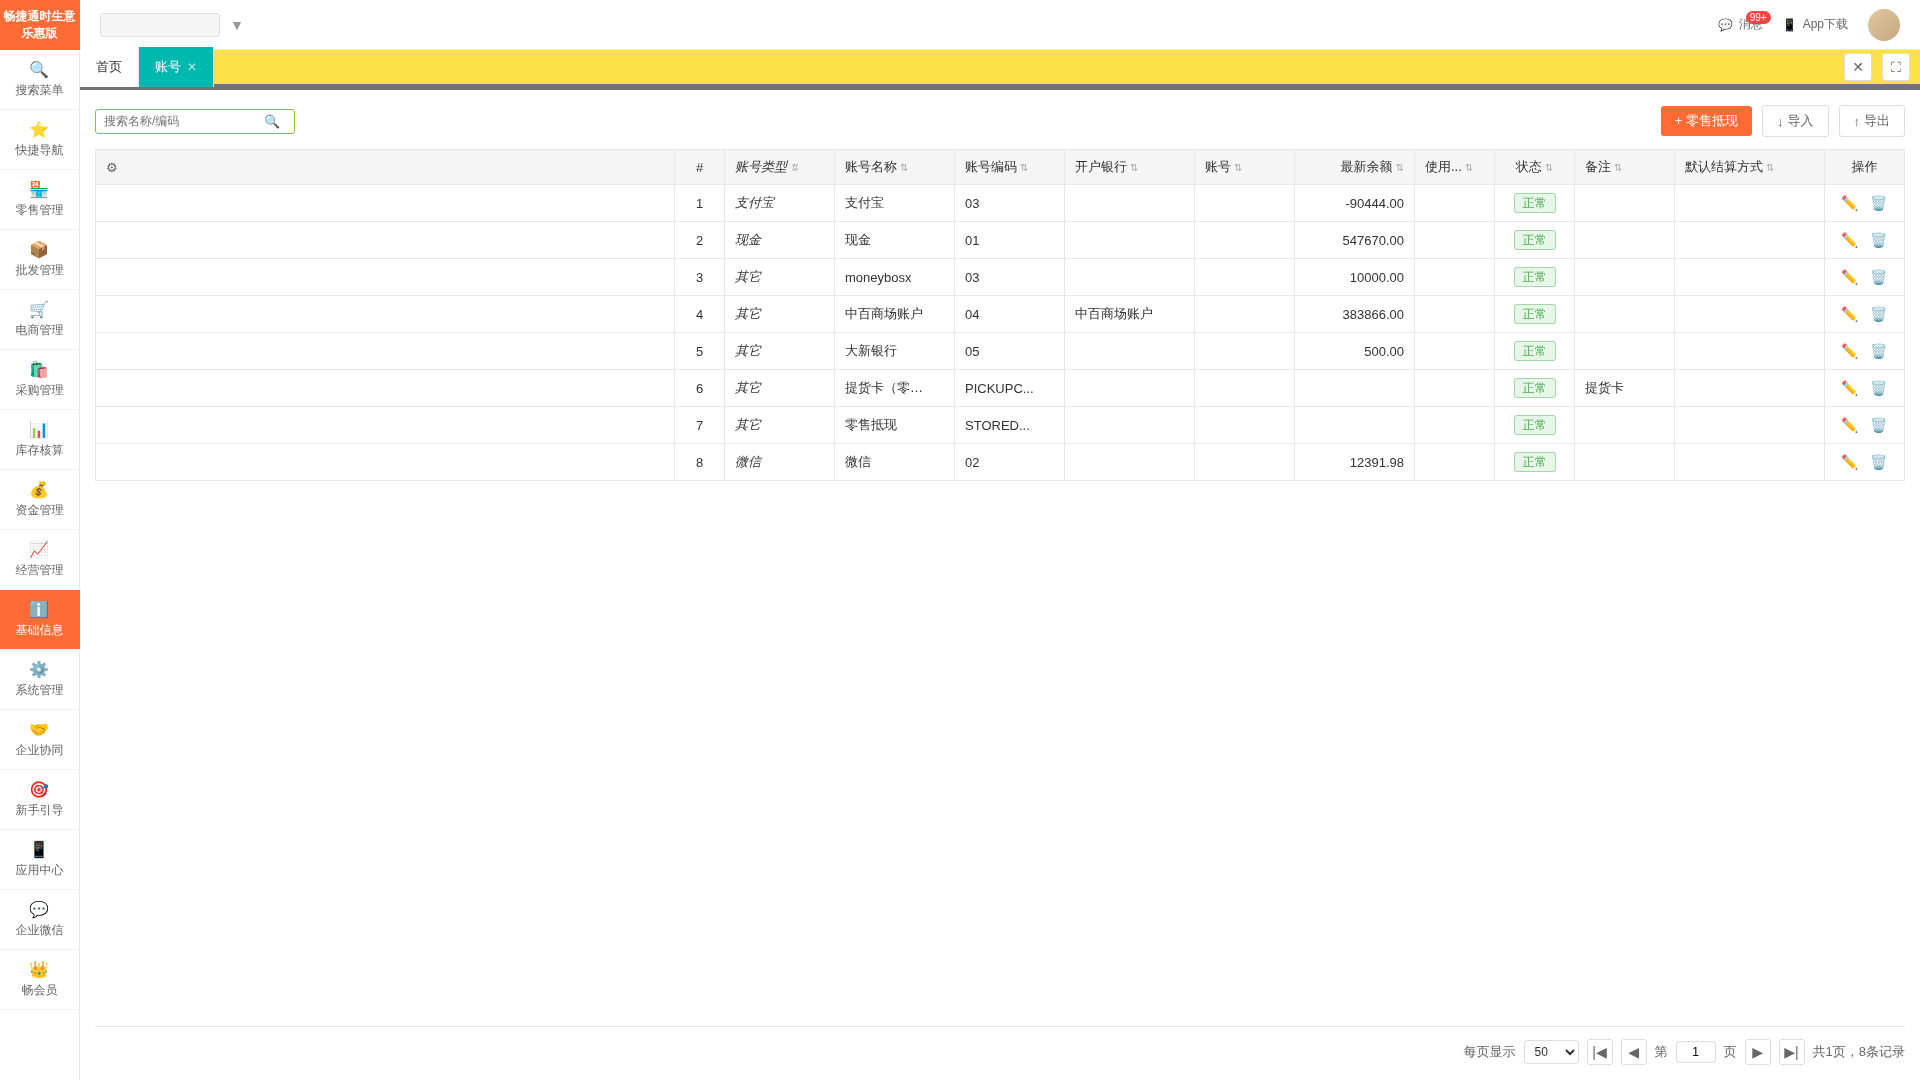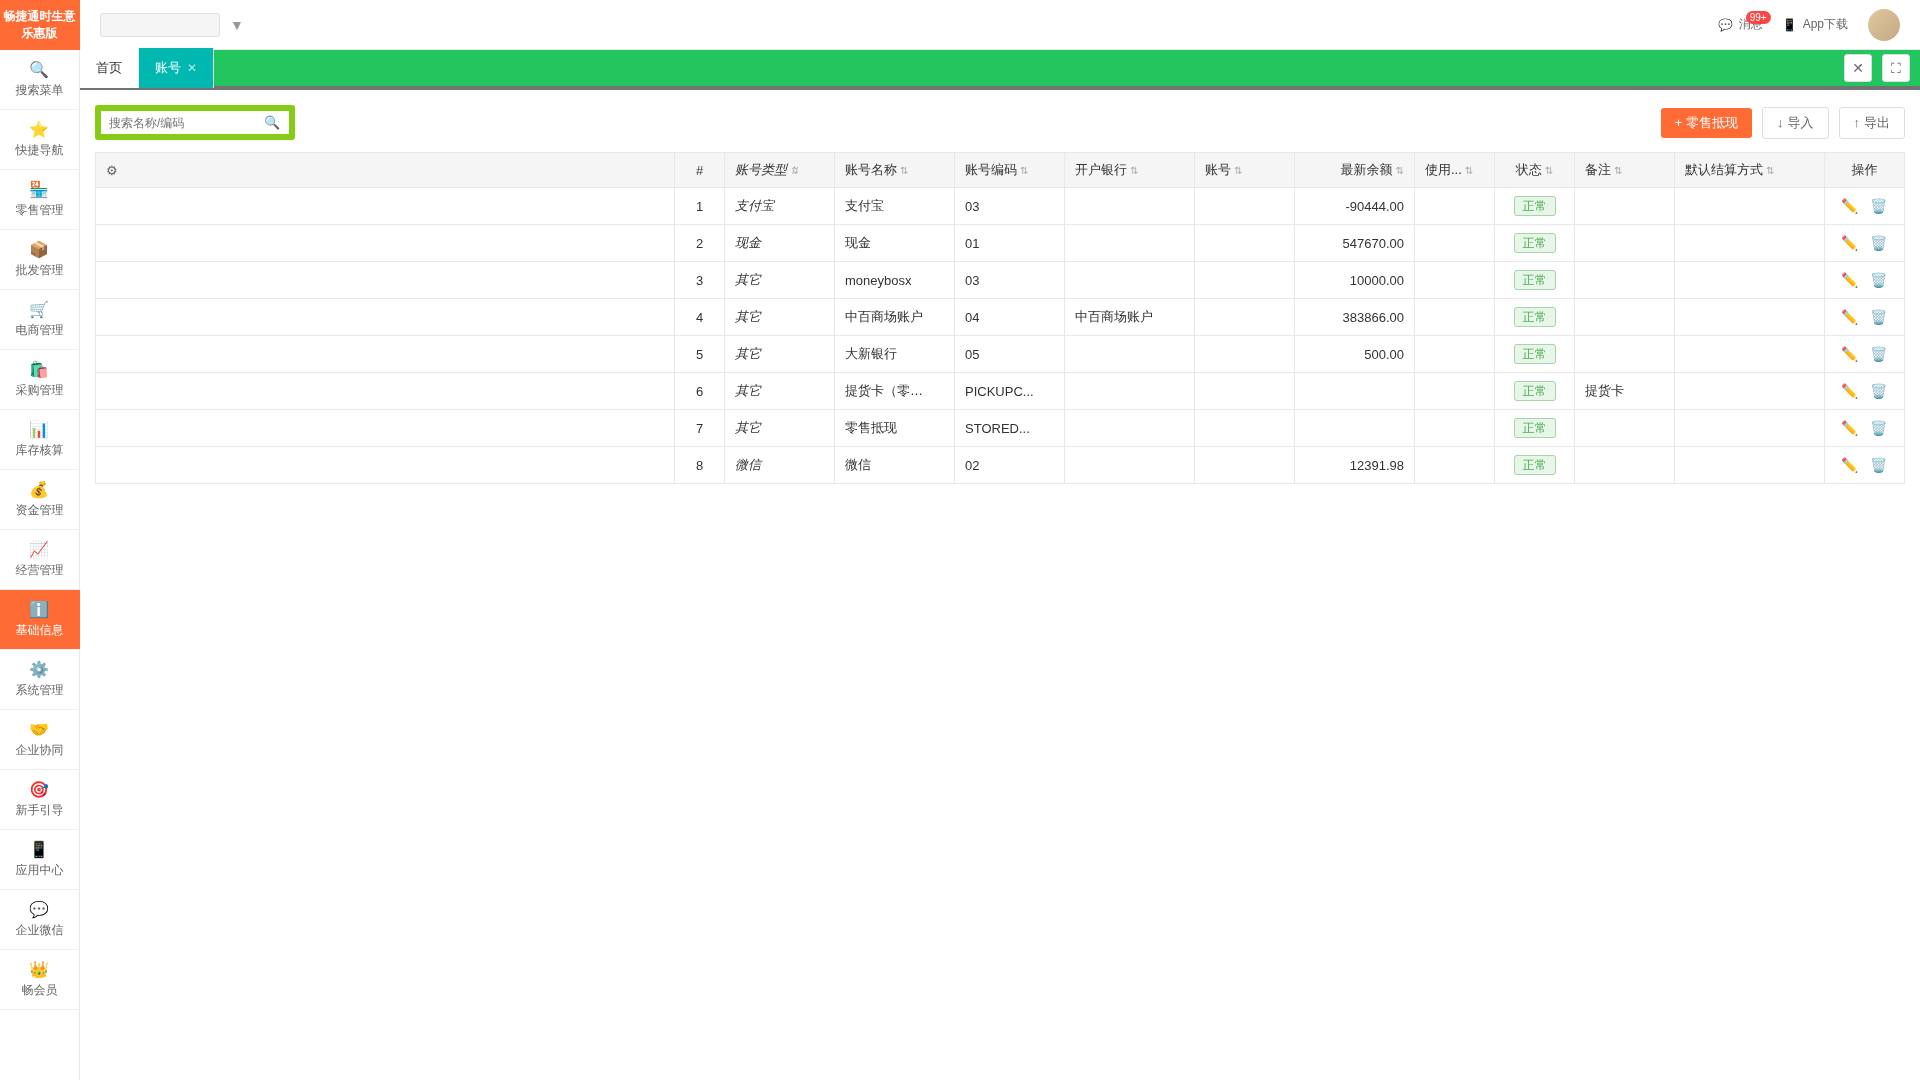--- a/index.html
+++ b/index.html
@@ -102,24 +102,24 @@
       padding: 1px 4px;
       min-width: 16px;
       text-align: center;
     }
     .header-app { display: flex; align-items: center; gap: 5px; cursor: pointer; color: #666; font-size: 12px; }
     .header-avatar { width: 32px; height: 32px; border-radius: 50%; background: #ccc; cursor: pointer; }
 
     
     .tab-bar {
       height: 40px;
-      background: #22c55e;
-      display: flex;
-      align-items: center;
-      border-bottom: 4px solid #737373;
+      background: #fde047;
+      display: flex;
+      align-items: center;
+      border-bottom: 6px solid #737373;
       flex-shrink: 0;
       padding: 0;
     }
     .tab {
       height: 40px;
       padding: 0 16px;
       display: flex;
       align-items: center;
       gap: 6px;
       cursor: pointer;
@@ -169,21 +169,21 @@
     
     .toolbar {
       display: flex;
       align-items: center;
       justify-content: space-between;
       margin-bottom: 12px;
     }
     .search-box {
       display: flex;
       align-items: center;
-      border: 6px solid #84cc16;
+      border: 1px solid #84cc16;
       border-radius: 3px;
       padding: 4px 8px;
       width: 200px;
       background: #fff;
     }
     .search-box input {
       border: none;
       outline: none;
       font-size: 12px;
       color: #999;
@@ -615,15 +615,31 @@
       <td class="col-default"></td>
       <td class="col-action">
         <button class="action-btn">✏️</button>
         <button class="action-btn">🗑️</button>
       </td>
     </tr>
           </tbody>
       </table>
     </div>
 
+    <div class="pagination">
+      <span>每页显示</span>
+      <select class="page-size-select">
+        <option>50</option>
+        <option>20</option>
+        <option>100</option>
+      </select>
+      <button class="page-btn">|◀</button>
+      <button class="page-btn">◀</button>
+      <span>第</span>
+      <input class="page-input" type="text" value="1" style="">
+      <span>页</span>
+      <button class="page-btn">▶</button>
+      <button class="page-btn">▶|</button>
+      <span>共1页，8条记录</span>
+    </div>
 
   </div>
 </div>
 
 </body></html>

